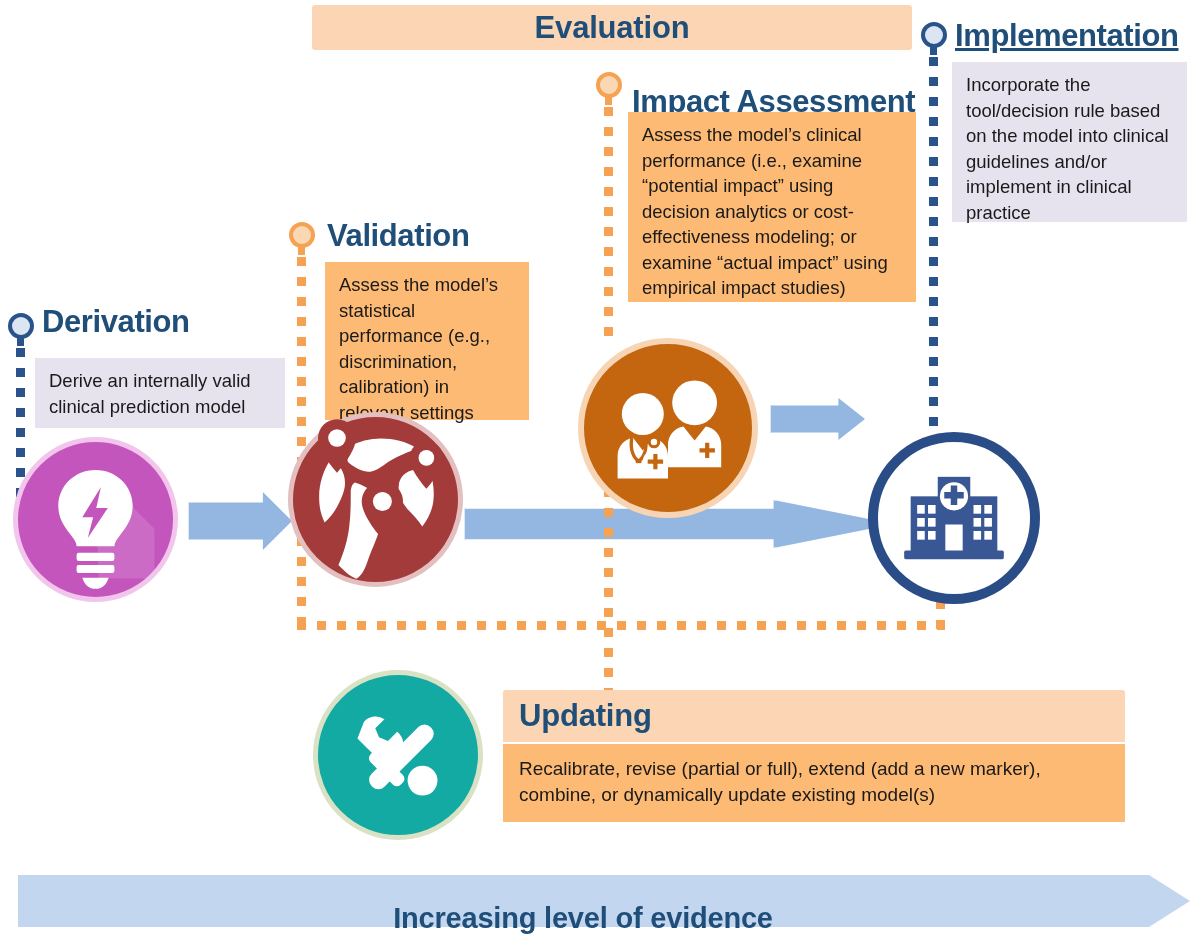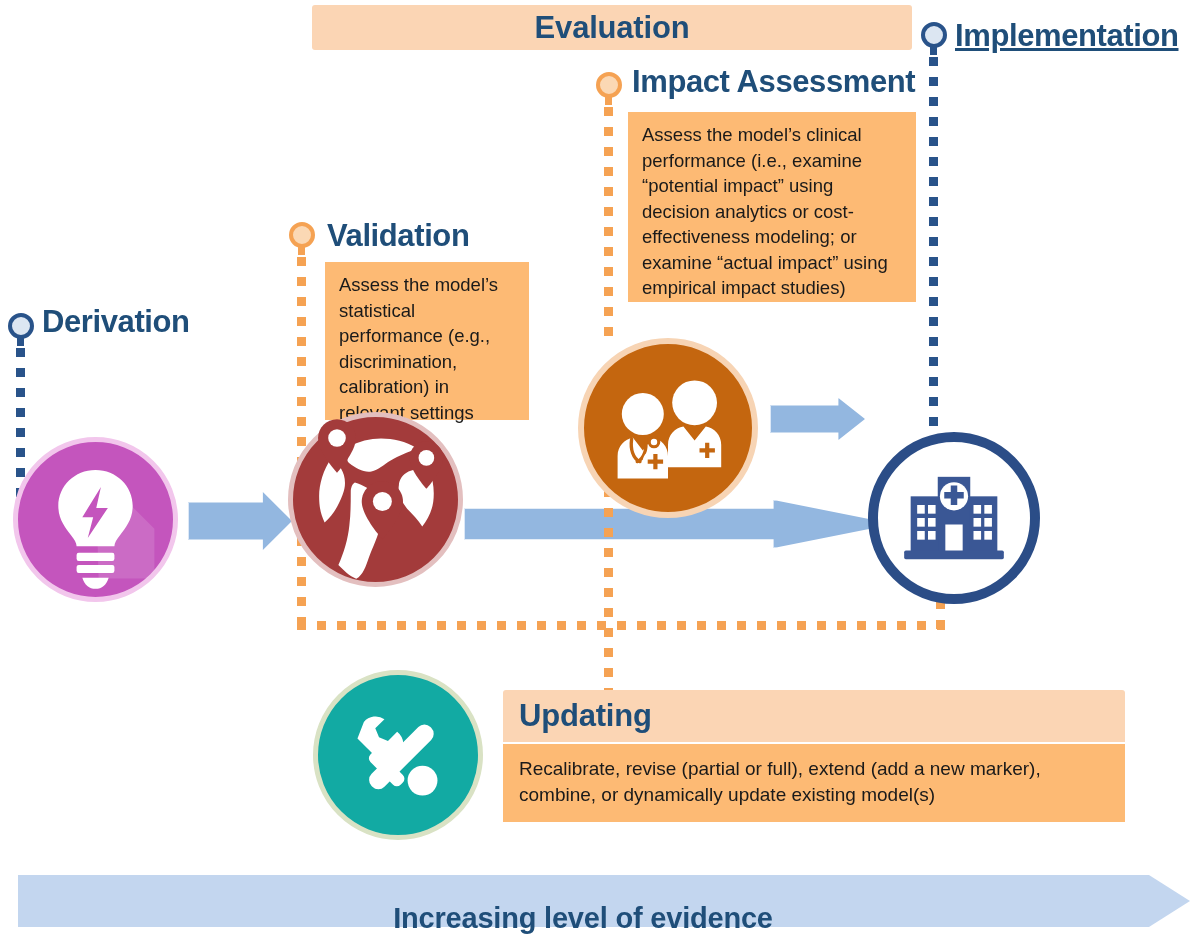--- a/index.html
+++ b/index.html
@@ -113,20 +113,21 @@
 
   <div class="abs band" style="left:312px;top:5px;width:600px;height:45px;"></div>
   <div class="abs band-title" style="left:312px;top:10px;width:600px;text-align:center;font-size:31px;line-height:36px;">Evaluation</div>
 
   <div class="abs node-dot blue" style="left:8px;top:313px;"></div>
   <div class="abs node-stem blue" style="left:17px;top:337px;"></div>
   <div class="abs vdash" style="left:16px;top:348px;height:195px;"></div>
 
   <div class="abs stage-title" style="left:42px;top:306px;">Derivation</div>
 
+  <div class="abs descbox lav" style="left:35px;top:358px;width:250px;height:70px;">Derive an internally valid clinical prediction model</div>
 
   <div class="abs circ" style="left:13px;top:437px;width:165px;height:165px;background:#c455bd;border:5px solid #f2c6ec;overflow:hidden;">
     <svg viewBox="0 0 100 100" width="165" height="165">
       <path d="M50 18 L88 56 L88 88 L52 88 Z" fill="#ffffff" opacity="0.13"></path>
       <path d="M50 18c-13.5 0-24 10.4-24 23.2 0 8.6 4.6 14.3 8.2 18.9 2.1 2.7 3.6 4.9 3.6 7.2h24.4c0-2.3 1.5-4.5 3.6-7.2 3.6-4.6 8.2-10.3 8.2-18.9C74 28.4 63.5 18 50 18z" fill="#ffffff"></path>
       <rect x="37.8" y="71.5" width="24.4" height="5.2" rx="1.4" fill="#ffffff"></rect>
       <rect x="37.8" y="79.3" width="24.4" height="5.2" rx="1.4" fill="#ffffff"></rect>
       <path d="M41.5 87.5h17c-1.4 4.7-4.4 7.2-8.5 7.2s-7.1-2.5-8.5-7.2z" fill="#ffffff"></path>
       <path d="M53.5 29 L41.5 48.5 L48.5 48.5 L45 62 L58 42.5 L50.5 42.5 Z" fill="#c455bd"></path>
     </svg>
@@ -167,21 +168,21 @@
     </svg>
   </div>
 
   <div class="abs arrow a1" style="left:464px;top:500px;width:430px;height:48px;"></div>
 
   <div class="abs node-dot orange" style="left:596px;top:72px;"></div>
   <div class="abs node-stem orange" style="left:605px;top:96px;"></div>
   <div class="abs vdash orange" style="left:604px;top:107px;height:240px;"></div>
   <div class="abs vdash orange" style="left:604px;top:468px;height:225px;"></div>
 
-  <div class="abs stage-title" style="left:632px;top:66px;text-align:center;">Impact Assessment</div>
+  <div class="abs stage-title" style="left:632px;top:86px;text-align:center;">Impact Assessment</div>
 
   <div class="abs descbox peach" style="left:628px;top:112px;width:288px;height:190px;">Assess the model’s clinical performance (i.e., examine “potential impact” using decision analytics or cost-effectiveness modeling; or examine “actual impact” using empirical impact studies)</div>
 
   <div class="abs circ" style="left:578px;top:338px;width:180px;height:180px;background:#c4660f;border:6px solid #f7d4b4;overflow:hidden;">
     <svg viewBox="0 0 120 120" width="168" height="168">
 
       <circle cx="79" cy="42" r="16" fill="#ffffff"></circle>
       <path d="M60 88V72c0-7 5-12 11-13l8 10 8-10c6 1 11 6 11 13v16z" fill="#ffffff"></path>
       <circle cx="88" cy="76" r="9.5" fill="#ffffff"></circle>
       <path d="M86.5 70.5h3v4h4v3h-4v4h-3v-4h-4v-3h4z" fill="#c4660f"></path>
@@ -199,20 +200,21 @@
 
   <div class="abs arrow a1" style="left:770px;top:398px;width:95px;height:42px;"></div>
 
   <div class="abs node-dot blue" style="left:921px;top:22px;"></div>
   <div class="abs node-stem blue" style="left:930px;top:46px;"></div>
   <div class="abs vdash" style="left:929px;top:57px;height:390px;"></div>
   <div class="abs vdash orange" style="left:936px;top:600px;height:30px;"></div>
 
   <div class="abs stage-title" style="left:955px;top:20px;text-decoration:underline;">Implementation</div>
 
+  <div class="abs descbox lav" style="left:952px;top:62px;width:235px;height:160px;">Incorporate the tool/decision rule based on the model into clinical guidelines and/or implement in clinical practice</div>
 
   <div class="abs circ" style="left:868px;top:432px;width:172px;height:172px;background:#ffffff;border:10px solid #2b4d87;overflow:hidden;">
     <svg viewBox="0 0 120 120" width="130" height="130">
       <rect x="45" y="22" width="30" height="70" fill="#3a5795"></rect>
       <rect x="20" y="40" width="26" height="52" fill="#3a5795"></rect>
       <rect x="74" y="40" width="26" height="52" fill="#3a5795"></rect>
       <rect x="14" y="90" width="92" height="8" rx="1.5" fill="#3a5795"></rect>
       <circle cx="60" cy="40" r="13" fill="#ffffff"></circle>
       <path d="M57 30h6v6h6v6h-6v6h-6v-6h-6v-6h6z" fill="#3a5795"></path>
       <rect x="52" y="66" width="16" height="24" fill="#ffffff"></rect>

